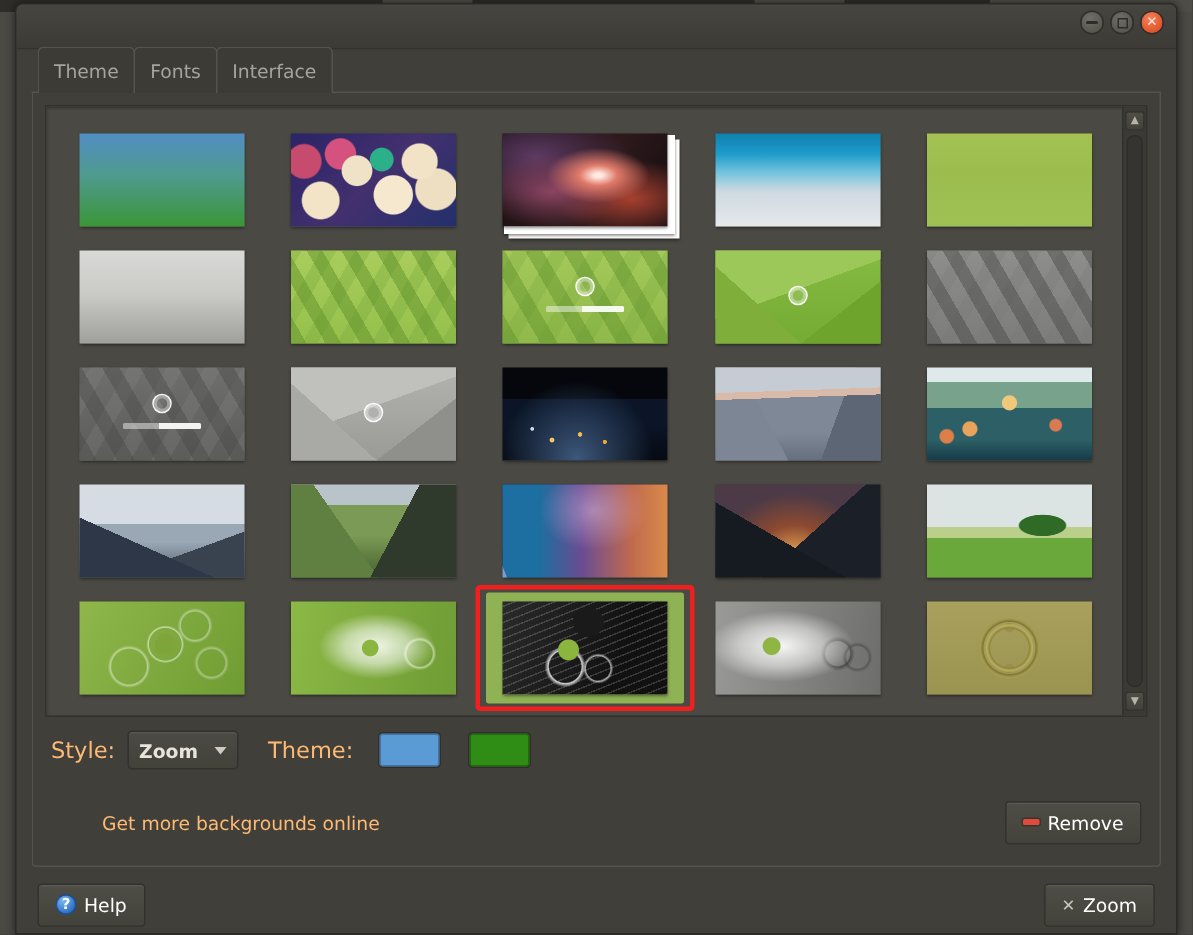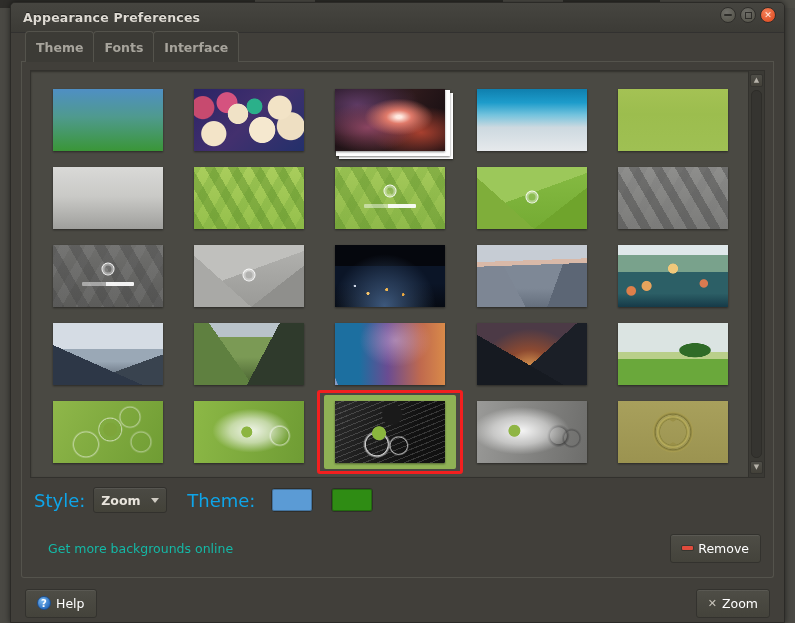--- a/index.html
+++ b/index.html
@@ -78,21 +78,21 @@
     height: 1px; background: #54534c;
   }
   .tab {
     height: 26px; padding: 15px 10px;
     display: flex; align-items: center;
     color: #a7a49c; font-size: 12.5px;
     border: 1px solid #54534c; border-bottom: none;
     border-radius: 4px 4px 0 0;
     background: #3c3b36;
     margin-right: -1px;
-    position: relative; z-index: 1; font-weight: bold;
+    position: relative; z-index: 1;
   }
   .tab.active {
     color: #ffffff;
     background: #474540;
     height: 27px;
     z-index: 3;
     box-shadow: inset 0 1px 0 rgba(255,255,255,.06);
   }
 
   
@@ -182,21 +182,21 @@
     background: #353430; border: 1px solid #2e2d29; border-radius: 5px;
   }
 
   
   .optrow {
     flex: 0 0 44px;
     display: flex; align-items: center;
     padding: 0 4px;
     gap: 8px;
   }
-  .lbl { color: #0ea5e9; font-size: 18px; }
+  .lbl { color: #fdba74; font-size: 15px; }
   .combo {
     height: 26px; min-width: 74px;
     background: linear-gradient(#4b4a44, #434239);
     border: 1px solid #32312d; border-radius: 3px;
     display: flex; align-items: center; justify-content: space-between;
     padding: 0 7px; gap: 10px;
     color: #e8e4dc; font-size: 12.5px;
     box-shadow: inset 0 1px 0 rgba(255,255,255,.07);
     font-weight: bold;
   }
@@ -207,21 +207,21 @@
     border: 1px solid #2f2e2a;
     box-shadow: inset 0 0 0 1px rgba(0,0,0,.25);
   }
 
   
   .actionrow {
     flex: 0 0 52px;
     display: flex; align-items: center; justify-content: space-between;
     padding: 0 4px 0 18px;
   }
-  .link { color: #14b8a6; font-size: 12.5px; text-decoration: none; }
+  .link { color: #fdba74; font-size: 12.5px; text-decoration: none; margin-left: 20px; }
   .btns { display: flex; gap: 25px; }
   .btn {
     height: 29px; padding: 0 11px;
     background: linear-gradient(#4e4d46, #44433b);
     border: 1px solid #33322e; border-radius: 3px;
     display: flex; align-items: center; gap: 5px;
     color: #ffffff; font-size: 12.5px;
     box-shadow: inset 0 1px 0 rgba(255,255,255,.07);
   }
   .ic-minus { width: 11px; height: 4px; background: #e04b3c; border-radius: 1px;
@@ -256,21 +256,20 @@
   <div class="desktop-strip">
     <div class="seg" style="left:255px;width:60px;"></div>
     <div class="seg" style="left:503px;width:60px;"></div>
     <div class="seg" style="left:660px;width:135px;"></div>
   </div>
 </div>
 
 <div class="window">
 
   <div class="titlebar">
-    <div class="title-text">Appearance Preferences</div>
     <div class="wbtns">
       <div class="wbtn">
           <span class="bar"></span>
         </div>
       <div class="wbtn">
           <span class="sq"></span>
         </div>
       <div class="wbtn close">
           <span class="gl">✕</span>
         </div>

